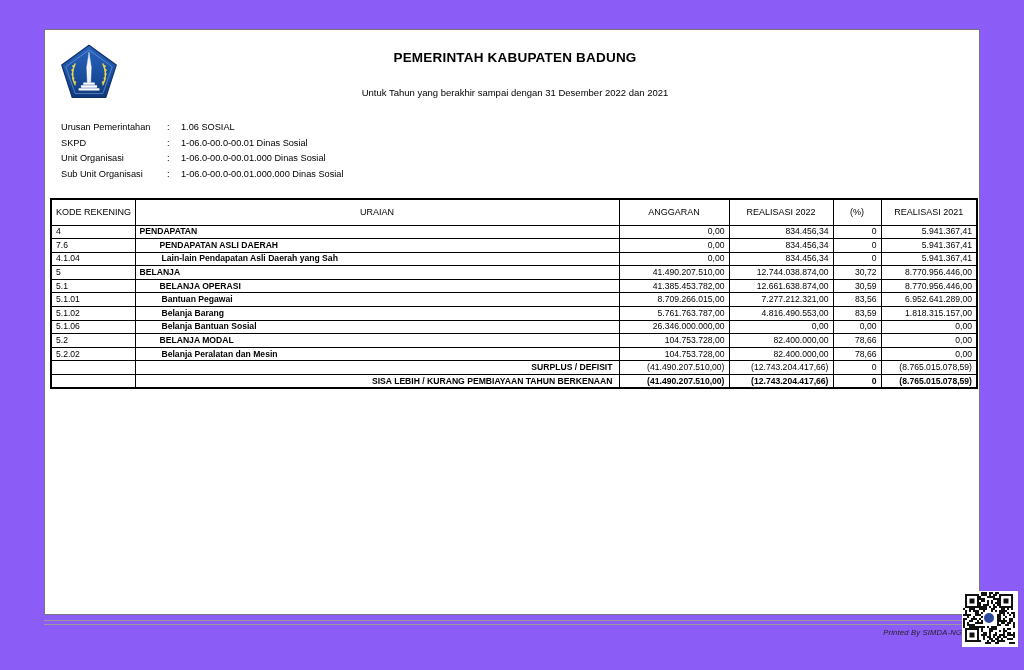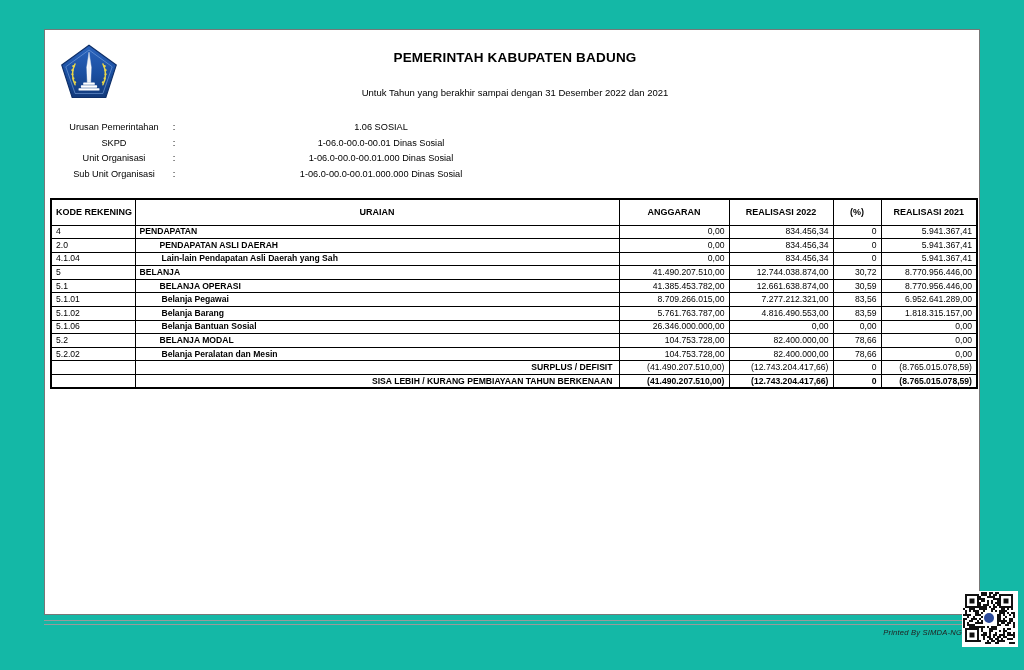--- a/index.html
+++ b/index.html
@@ -13,21 +13,21 @@
     height: 670px;
     font-family: "Liberation Sans", sans-serif;
     color: #000000;
     overflow: hidden;
   }
 
   .page-canvas {
     position: relative;
     width: 1024px;
     height: 670px;
-    background: #14b8a6;
+    background: #8b5cf6;
   }
 
   
   .page-frame {
     position: absolute;
     left: 44px;
     top: 29px;
     width: 936px;
     height: 586px;
     border: 1px solid #777777;
@@ -101,21 +101,20 @@
     left: 16px;
     top: 90px;
     width: 520px;
     font-size: 9.2px;
     line-height: 15.5px;
   }
   .meta-row {
     display: flex;
     align-items: baseline;
     height: 15.5px;
-    text-align: center;
   }
   .meta-label {
     width: 106px;
     flex: 0 0 106px;
   }
   .meta-colon {
     width: 14px;
     flex: 0 0 14px;
   }
   .meta-value {
@@ -142,21 +141,21 @@
     font-size: 8.6px;
     line-height: 11px;
     height: 13.6px;
     vertical-align: middle;
     box-sizing: border-box;
     overflow: hidden;
     white-space: nowrap;
   }
   table.report thead th {
     font-size: 9px;
-    font-weight: bold;
+    font-weight: normal;
     height: 26px;
     text-align: center;
     vertical-align: middle;
   }
   th.col-kode { width: 84px; text-align: left; }
   th.col-uraian { width: 484px; }
   th.col-anggaran { width: 110px; }
   th.col-real22 { width: 104px; }
   th.col-pct { width: 48px; }
   th.col-real21 { width: 96px; }
@@ -306,21 +305,21 @@
         <tbody id="report-body">
             <tr class="lvl-0">
               <td class="kode">4</td>
               <td class="uraian">PENDAPATAN</td>
               <td class="num">0,00</td>
               <td class="num">834.456,34</td>
               <td class="pct">0</td>
               <td class="num">5.941.367,41</td>
             </tr>
             <tr class="lvl-1">
-              <td class="kode">2.0</td>
+              <td class="kode">7.6</td>
               <td class="uraian">PENDAPATAN ASLI DAERAH</td>
               <td class="num">0,00</td>
               <td class="num">834.456,34</td>
               <td class="pct">0</td>
               <td class="num">5.941.367,41</td>
             </tr>
             <tr class="lvl-2">
               <td class="kode">4.1.04</td>
               <td class="uraian">Lain-lain Pendapatan Asli Daerah yang Sah</td>
               <td class="num">0,00</td>
@@ -339,21 +338,21 @@
             <tr class="lvl-1">
               <td class="kode">5.1</td>
               <td class="uraian">BELANJA OPERASI</td>
               <td class="num">41.385.453.782,00</td>
               <td class="num">12.661.638.874,00</td>
               <td class="pct">30,59</td>
               <td class="num">8.770.956.446,00</td>
             </tr>
             <tr class="lvl-2">
               <td class="kode">5.1.01</td>
-              <td class="uraian">Belanja Pegawai</td>
+              <td class="uraian">Bantuan Pegawai</td>
               <td class="num">8.709.266.015,00</td>
               <td class="num">7.277.212.321,00</td>
               <td class="pct">83,56</td>
               <td class="num">6.952.641.289,00</td>
             </tr>
             <tr class="lvl-2">
               <td class="kode">5.1.02</td>
               <td class="uraian">Belanja Barang</td>
               <td class="num">5.761.763.787,00</td>
               <td class="num">4.816.490.553,00</td>

